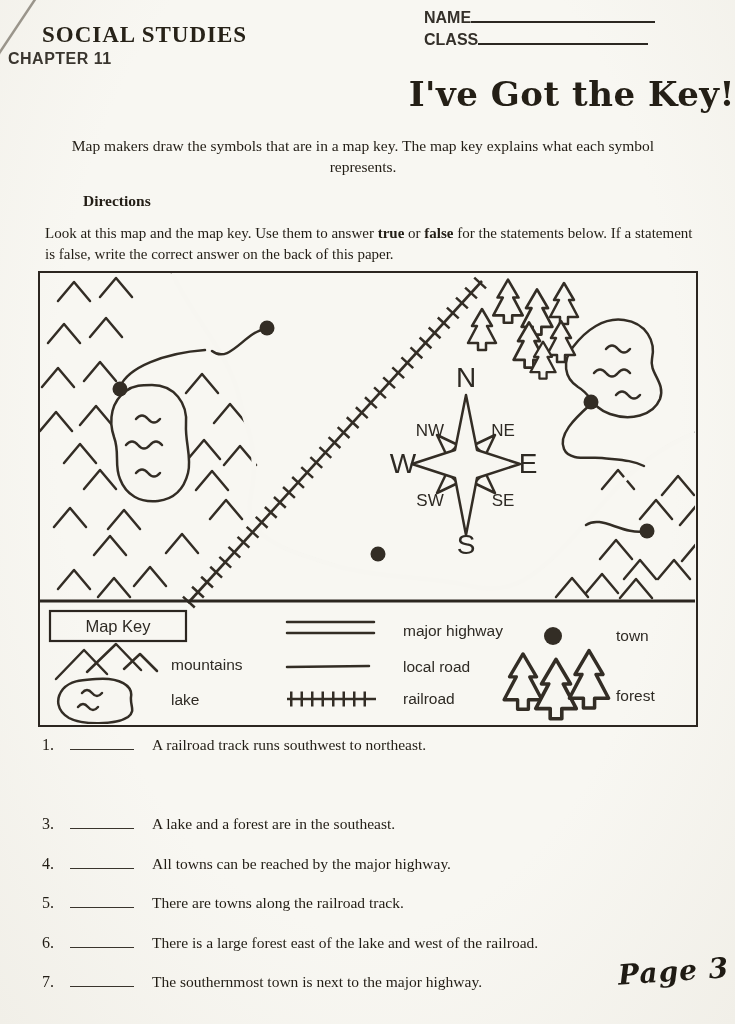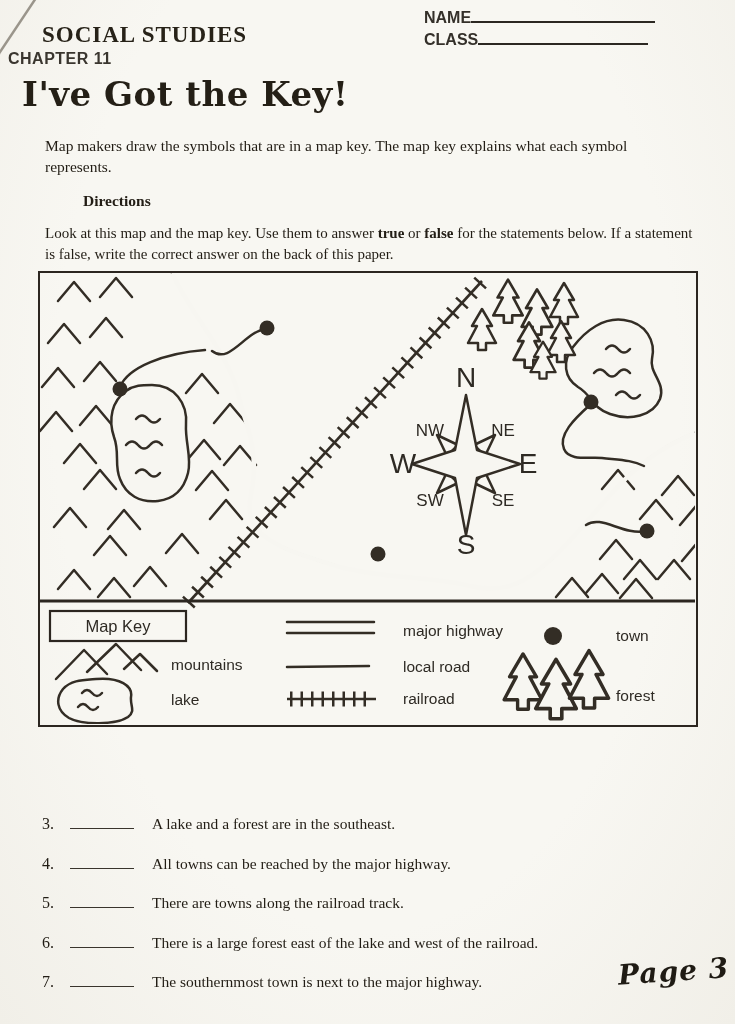--- a/index.html
+++ b/index.html
@@ -10,24 +10,24 @@
   .abs{position:absolute;}
 
   
   #subject{left:6px;top:22px;font-size:23px;font-weight:bold;letter-spacing:1px;color:#272218;margin-left:36px;}
   #chapter{left:8px;top:50px;font-family:"Liberation Sans",sans-serif;font-size:16px;font-weight:bold;letter-spacing:0.5px;color:#3a362f;}
   #namebox{left:424px;top:8px;font-family:"Liberation Sans",sans-serif;font-size:16px;color:#34302a;font-weight:600;}
   #namebox .row{margin-bottom:3px;white-space:nowrap;}
   .wline{display:inline-block;border-bottom:2px solid #2c2822;height:13px;vertical-align:baseline;}
 
   
-  #title{left:0;top:74px;width:735px;text-align:left;padding-left:22px;box-sizing:border-box;
+  #title{left:0;top:74px;width:735px;text-align:right;padding-left:22px;box-sizing:border-box;
          font-family:"DejaVu Serif",serif;font-weight:800;font-size:34px;color:#241f16;letter-spacing:0.5px;}
 
-  #intro{left:45px;top:135px;width:636px;font-size:15.5px;line-height:1.38;color:#221d15;}
+  #intro{left:45px;top:135px;width:636px;font-size:15.5px;line-height:1.38;color:#221d15;text-align:center;}
   #dirhead{left:45px;top:192px;font-size:15.5px;font-weight:bold;color:#221d15;margin-left:38px;}
   #dirtext{left:45px;top:223px;width:654px;font-size:15px;line-height:1.4;color:#221d15;}
 
   
   #mapfig{left:38px;top:271px;width:660px;height:456px;border:2.5px solid #2c2620;box-sizing:border-box;background:transparent;}
   #mapfig svg{display:block;}
   .ink{stroke:#332d25;fill:none;stroke-width:2.5;stroke-linecap:round;stroke-linejoin:round;}
   .fillink{fill:#332d25;stroke:none;}
   .paperfill{fill:#f7f6f1;}
   svg text{fill:#2e2a24;}
@@ -232,20 +232,21 @@
         <g class="ink paperfill" stroke-width="2">
           <use href="#pine" transform="translate(483,416) scale(1.35)"></use>
           <use href="#pine" transform="translate(516,424) scale(1.45)"></use>
           <use href="#pine" transform="translate(549,414) scale(1.4)"></use>
         </g>
         <text class="keylabel" x="576" y="428">forest</text>
       </g>
     </svg>
   </div>
 
+  <div class="q" style="top:735px"><span class="num">1.</span><span class="blank"></span><span class="qtext">A railroad track runs southwest to northeast.</span></div>
   <div class="q" style="top:814px"><span class="num">3.</span><span class="blank"></span><span class="qtext">A lake and a forest are in the southeast.</span></div>
   <div class="q" style="top:854px"><span class="num">4.</span><span class="blank"></span><span class="qtext">All towns can be reached by the major highway.</span></div>
   <div class="q" style="top:893px"><span class="num">5.</span><span class="blank"></span><span class="qtext">There are towns along the railroad track.</span></div>
   <div class="q" style="top:933px"><span class="num">6.</span><span class="blank"></span><span class="qtext">There is a large forest east of the lake and west of the railroad.</span></div>
   <div class="q" style="top:972px"><span class="num">7.</span><span class="blank"></span><span class="qtext">The southernmost town is next to the major highway.</span></div>
 
   <div id="pagenum" class="abs">Page 3</div>
 </div>
 
 </body></html>

